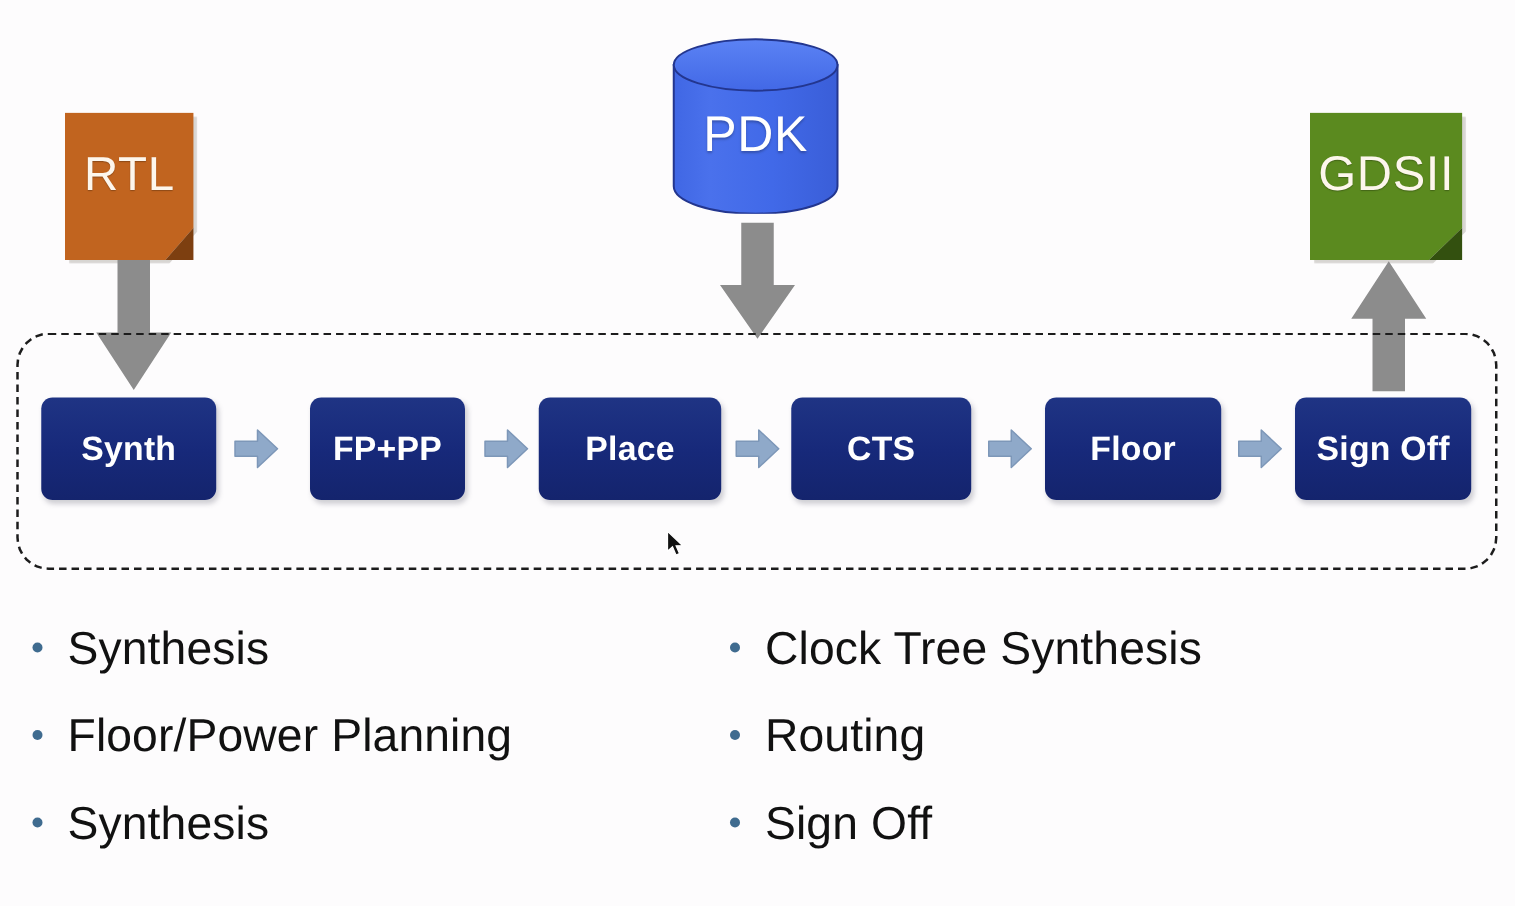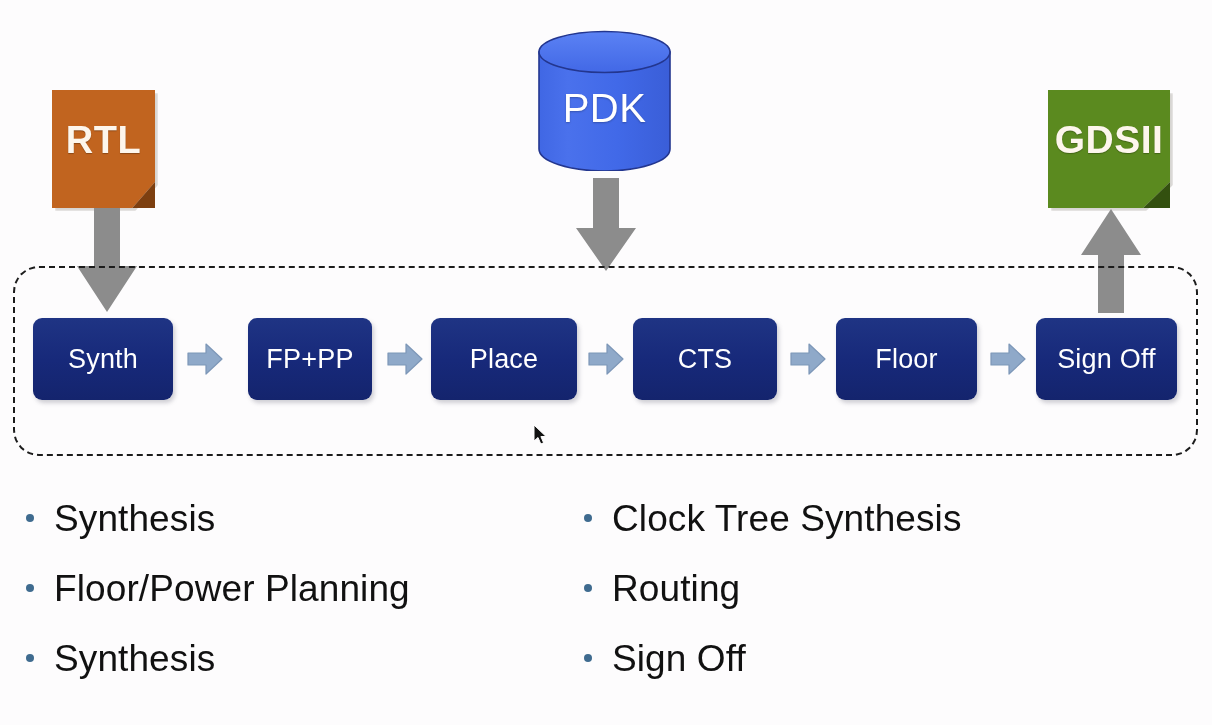--- a/index.html
+++ b/index.html
@@ -42,21 +42,21 @@
     bottom: 0;
     width: 22%;
     height: 22%;
     clip-path: polygon(100% 0, 100% 100%, 0 100%);
   }
   .doc-label {
     position: relative;
     z-index: 3;
     color: #fdf6ec;
     font-size: 38px;
-    font-weight: 700;
+    font-weight: 400;
     letter-spacing: 0.5px;
     text-shadow: 0 1px 1px rgba(0,0,0,0.28);
     transform: translateY(-9px);
     font-family: "Liberation Sans", sans-serif;
   }
   .doc-shadow {
     position: absolute;
     left: 3px; top: 3px;
     width: 100%; height: 100%;
     background: rgba(120,110,100,0.28);
@@ -127,21 +127,21 @@
     border-radius: 9px;
     display: flex;
     align-items: center;
     justify-content: center;
     box-shadow: 2px 3px 4px rgba(110,110,125,0.32);
     box-sizing: border-box;
   }
   .flow-box-label {
     color: #ffffff;
     font-size: 27px;
-    font-weight: 400;
+    font-weight: 700;
     letter-spacing: 0.2px;
     white-space: nowrap;
     font-family: "Liberation Sans", sans-serif;
   }
 
   
   .step-arrow {
     position: absolute;
     top: 340px;
     width: 38px;

